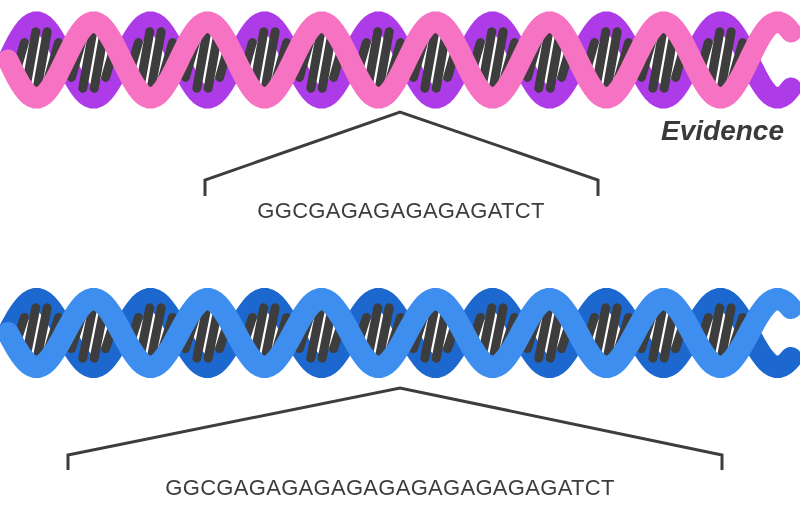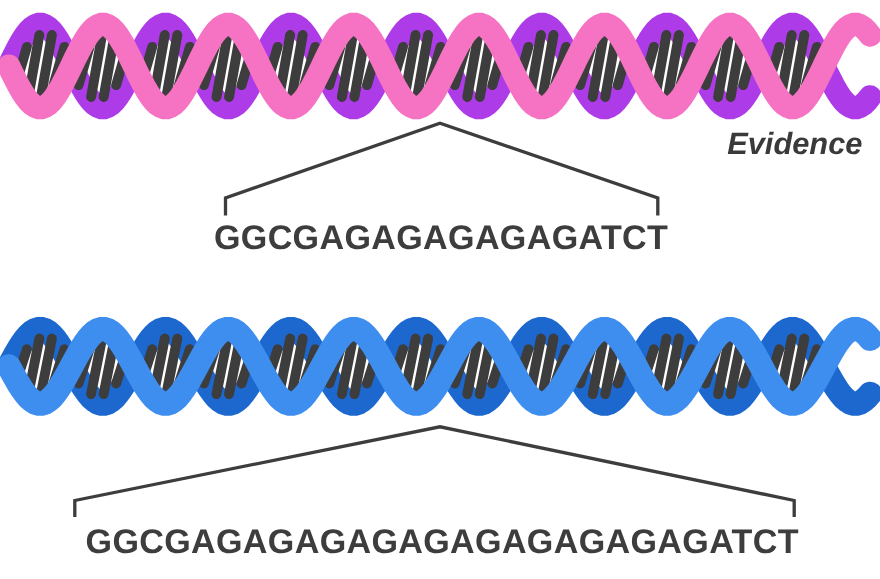--- a/index.html
+++ b/index.html
@@ -22,29 +22,29 @@
     font-style:italic;
     color:#3A3A3A;
     line-height:1;
     white-space:nowrap;
   }
   #evidence-label{top:117px;}
   #suspect-label{top:391px;}
   .sequence-text{
     position:absolute;
     transform:translateX(-50%);
-    font-size:31px;
-    font-weight:bold;
+    font-size:22px;
+    font-weight:normal;
     letter-spacing:0.3px;
     color:#3D3D3D;
     line-height:1;
     white-space:nowrap;
   }
   #evidence-sequence{left:401px;top:200px;}
-  #suspect-sequence{left:390px;top:477px;margin-left:12px;}
+  #suspect-sequence{left:390px;top:477px;}
 </style>
 </head>
 <body>
 
 <div id="stage">
 
   <svg id="evidence-helix" class="helix-svg" width="800" height="130">
       <path d="M8,60.0L11,53.7L14,47.7L17,41.9L20,36.7L23,32.0L26,28.2L29,25.2L32,23.2L35,22.1L38,22.1L41,23.2L44,25.2L47,28.2L50,32.0L53,36.7L56,41.9L59,47.7L62,53.7L65,60.0L68,66.3L71,72.3L74,78.1L77,83.3L80,88.0L83,91.8L86,94.8L89,96.8L92,97.9L95,97.9L98,96.8L101,94.8L104,91.8L107,88.0L110,83.3L113,78.1L116,72.3L119,66.3L122,60.0L125,53.7L128,47.7L131,41.9L134,36.7L137,32.0L140,28.2L143,25.2L146,23.2L149,22.1L152,22.1L155,23.2L158,25.2L161,28.2L164,32.0L167,36.7L170,41.9L173,47.7L176,53.7L179,60.0L182,66.3L185,72.3L188,78.1L191,83.3L194,88.0L197,91.8L200,94.8L203,96.8L206,97.9L209,97.9L212,96.8L215,94.8L218,91.8L221,88.0L224,83.3L227,78.1L230,72.3L233,66.3L236,60.0L239,53.7L242,47.7L245,41.9L248,36.7L251,32.0L254,28.2L257,25.2L260,23.2L263,22.1L266,22.1L269,23.2L272,25.2L275,28.2L278,32.0L281,36.7L284,41.9L287,47.7L290,53.7L293,60.0L296,66.3L299,72.3L302,78.1L305,83.3L308,88.0L311,91.8L314,94.8L317,96.8L320,97.9L323,97.9L326,96.8L329,94.8L332,91.8L335,88.0L338,83.3L341,78.1L344,72.3L347,66.3L350,60.0L353,53.7L356,47.7L359,41.9L362,36.7L365,32.0L368,28.2L371,25.2L374,23.2L377,22.1L380,22.1L383,23.2L386,25.2L389,28.2L392,32.0L395,36.7L398,41.9L401,47.7L404,53.7L407,60.0L410,66.3L413,72.3L416,78.1L419,83.3L422,88.0L425,91.8L428,94.8L431,96.8L434,97.9L437,97.9L440,96.8L443,94.8L446,91.8L449,88.0L452,83.3L455,78.1L458,72.3L461,66.3L464,60.0L467,53.7L470,47.7L473,41.9L476,36.7L479,32.0L482,28.2L485,25.2L488,23.2L491,22.1L494,22.1L497,23.2L500,25.2L503,28.2L506,32.0L509,36.7L512,41.9L515,47.7L518,53.7L521,60.0L524,66.3L527,72.3L530,78.1L533,83.3L536,88.0L539,91.8L542,94.8L545,96.8L548,97.9L551,97.9L554,96.8L557,94.8L560,91.8L563,88.0L566,83.3L569,78.1L572,72.3L575,66.3L578,60.0L581,53.7L584,47.7L587,41.9L590,36.7L593,32.0L596,28.2L599,25.2L602,23.2L605,22.1L608,22.1L611,23.2L614,25.2L617,28.2L620,32.0L623,36.7L626,41.9L629,47.7L632,53.7L635,60.0L638,66.3L641,72.3L644,78.1L647,83.3L650,88.0L653,91.8L656,94.8L659,96.8L662,97.9L665,97.9L668,96.8L671,94.8L674,91.8L677,88.0L680,83.3L683,78.1L686,72.3L689,66.3L692,60.0L695,53.7L698,47.7L701,41.9L704,36.7L707,32.0L710,28.2L713,25.2L716,23.2L719,22.1L722,22.1L725,23.2L728,25.2L731,28.2L734,32.0L737,36.7L740,41.9L743,47.7L746,53.7L749,60.0L752,66.3L755,72.3L758,78.1L761,83.3L764,88.0L767,91.8L770,94.8L773,96.8L776,97.9L779,97.9L782,96.8L785,94.8L788,91.8L791,88.0" fill="none" stroke="#AE3BE8" stroke-width="21" stroke-linecap="round"></path>
       <line x1="24.4" y1="42.6" x2="14.4" y2="77.4" stroke="#3D3D3D" stroke-width="9" stroke-linecap="round"></line>
       <line x1="35.8" y1="31.8" x2="25.8" y2="88.2" stroke="#3D3D3D" stroke-width="9" stroke-linecap="round"></line>

